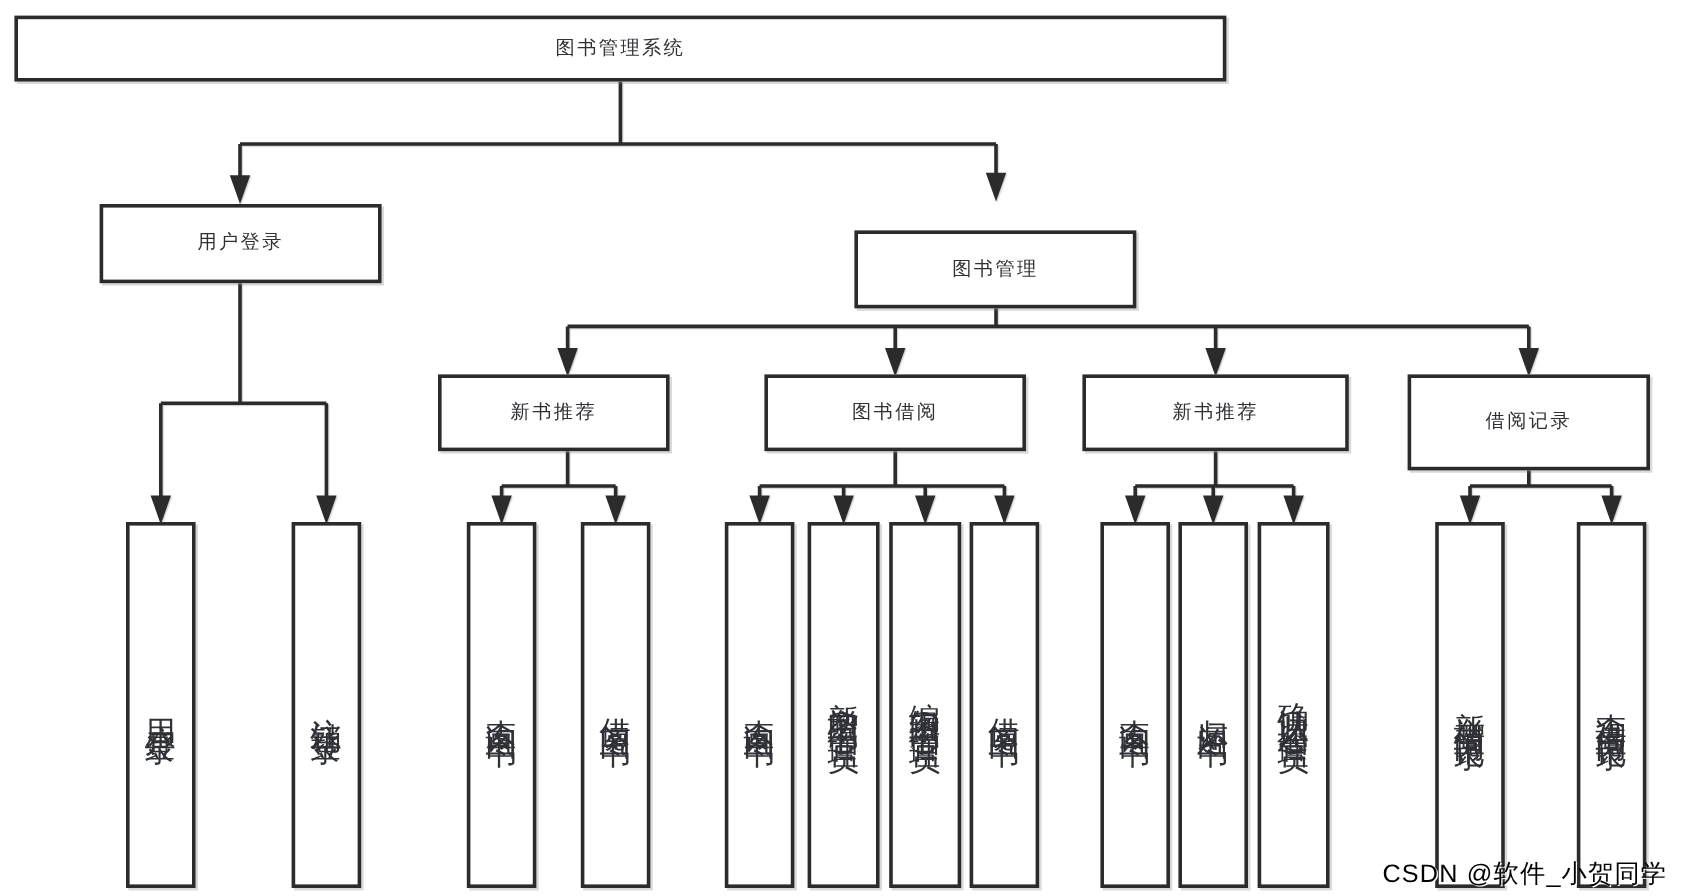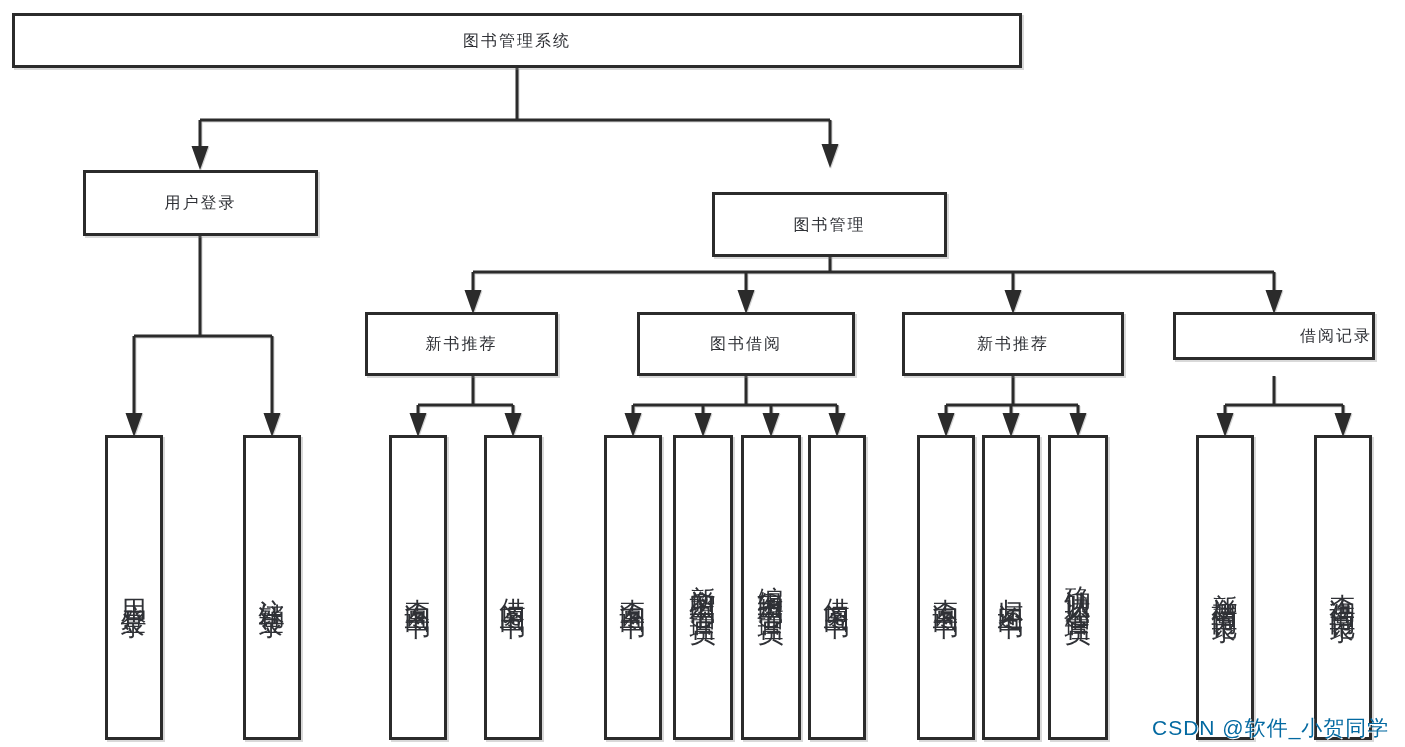--- a/index.html
+++ b/index.html
@@ -36,32 +36,32 @@
     font-size: 26px;
     letter-spacing: 5px;
     line-height: 1;
   }
   .watermark {
     position: absolute;
     left: 1152px; top: 714px;
     z-index: 2;
     font-size: 21px;
     letter-spacing: 1px;
-    color: #0369a1;
+    color: #000000;
     text-shadow: 1px 1px 0 #ffffff;
     white-space: nowrap;
   }
   
   #root-box        { left: 12px;   top: 13px;  width: 1010px; height: 55px; }
   #user-login-box  { left: 83px;   top: 170px; width: 235px;  height: 66px; }
   #book-mgmt-box   { left: 712px;  top: 168px; width: 235px;  height: 65px; margin-top: 24px; }
   #new-books-box   { left: 365px;  top: 312px; width: 193px;  height: 64px; }
   #book-borrow-box { left: 637px;  top: 312px; width: 218px;  height: 64px; }
   #current-box     { left: 902px;  top: 312px; width: 222px;  height: 64px; }
-  #records-box     { left: 1173px; top: 312px; width: 202px;  height: 48px; justify-content: flex-end; }
+  #records-box     { left: 1173px; top: 312px; width: 202px;  height: 80px; }
   .leaf { top: 435px; width: 58px; height: 305px; }
   #leaf-ul-login   { left: 105px; }
   #leaf-ul-logout  { left: 243px; }
   #leaf-nb-query   { left: 389px; }
   #leaf-nb-borrow  { left: 484px; }
   #leaf-bb-query   { left: 604px; }
   #leaf-bb-add     { left: 673px; width: 60px; }
   #leaf-bb-edit    { left: 741px; width: 60px; }
   #leaf-bb-borrow  { left: 808px; }
   #leaf-cb-query   { left: 917px; }

